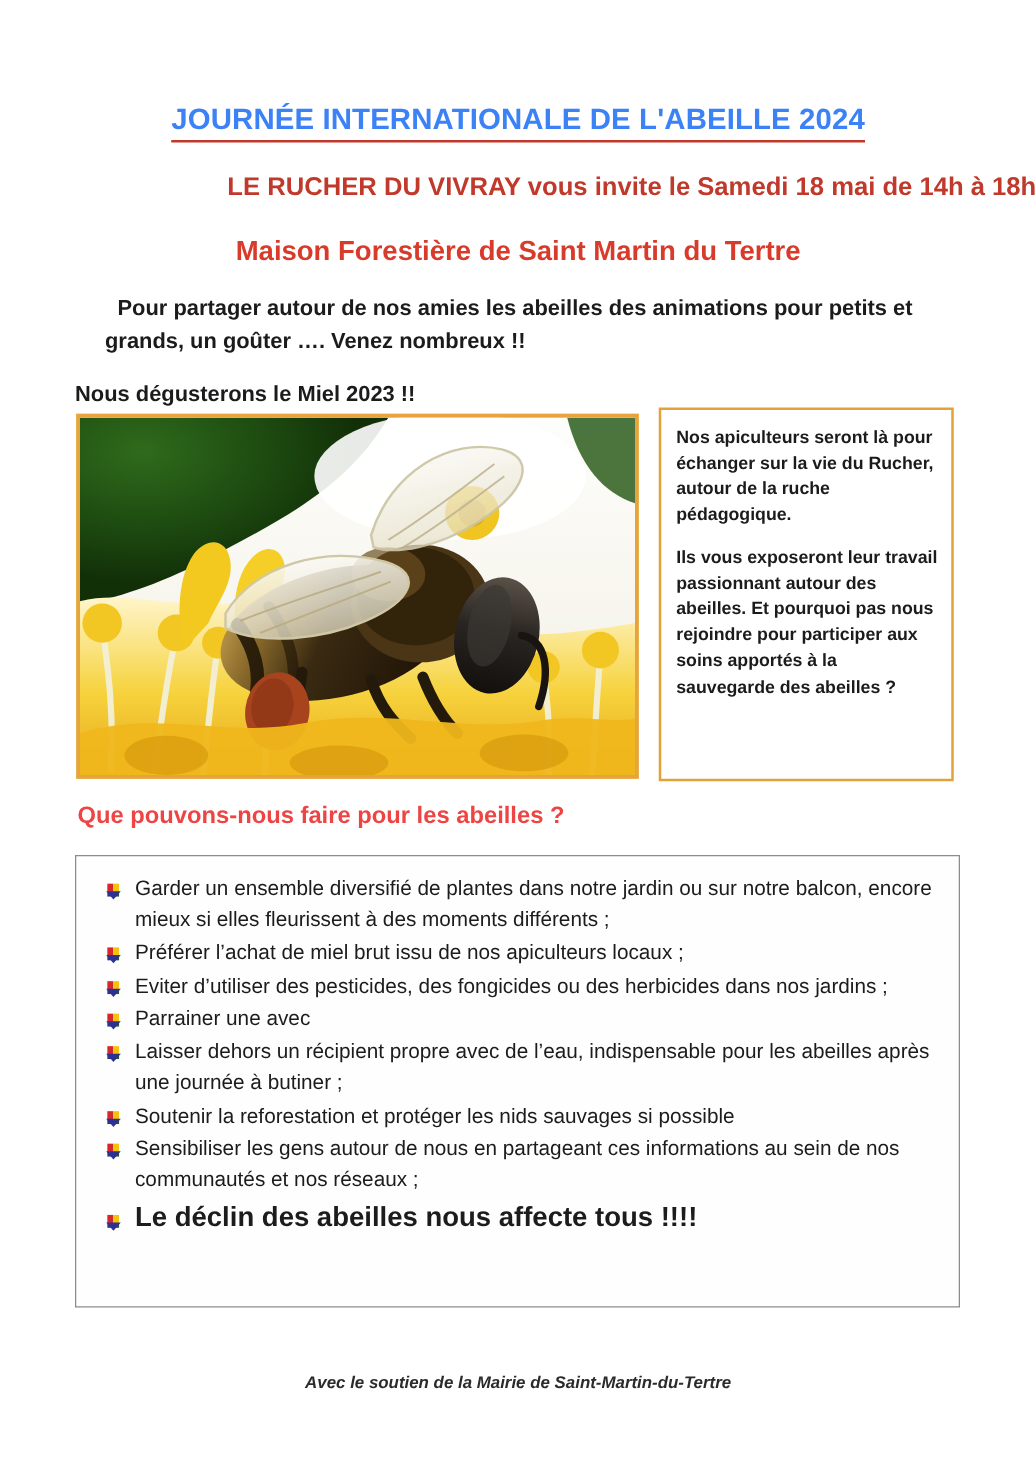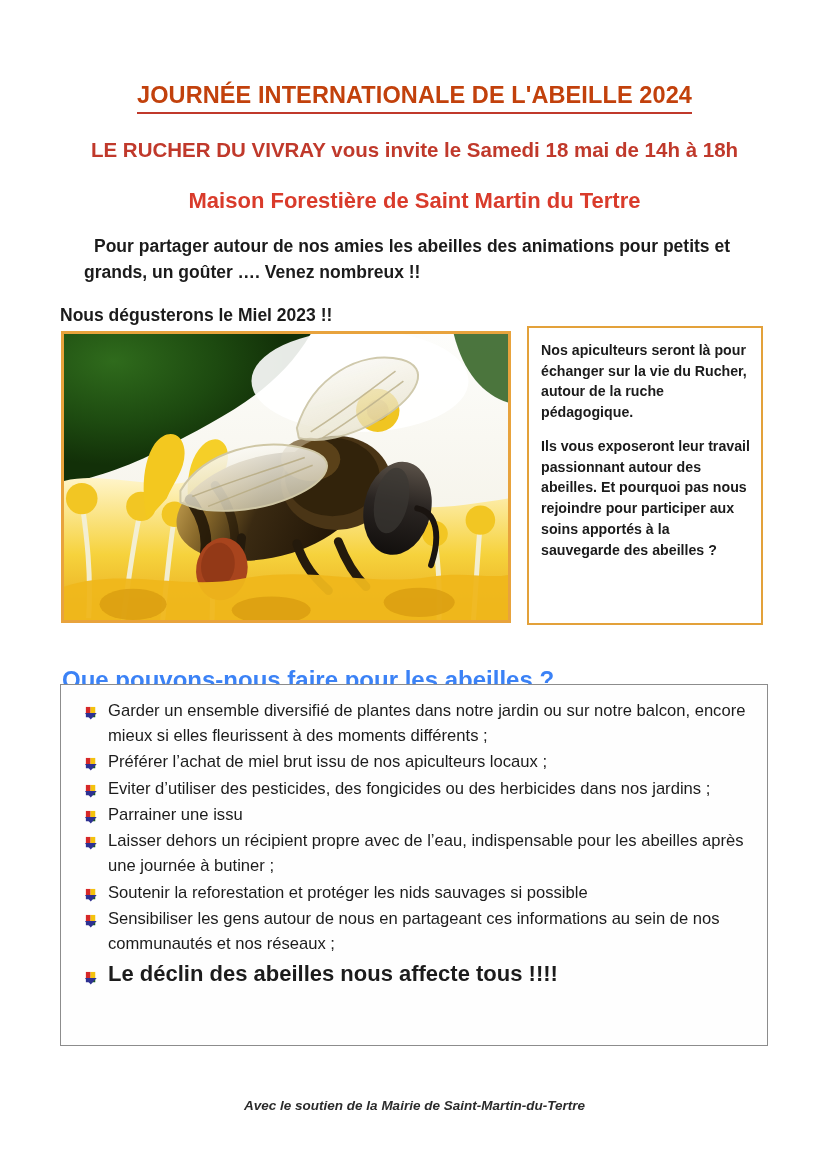--- a/index.html
+++ b/index.html
@@ -20,32 +20,32 @@
 
   
   .title-main{
     position:absolute;
     left:0;right:0;
     top:82px;
     text-align:center;
     font-size:23.5px;
     font-weight:bold;
     letter-spacing:0.1px;
-    color:#c2410c;
+    color:#3b82f6;
   }
   .title-main span.u{
     border-bottom:2.5px solid #C0392B;
     padding-bottom:3px;
     display:inline-block;
   }
   .subtitle-1{
     position:absolute;
     left:0;right:0;
     top:138px;
-    text-align:center;
+    text-align:right;
     font-size:20.5px;
     font-weight:bold;
     color:#C0392B;
   }
   .subtitle-2{
     position:absolute;
     left:0;right:0;
     top:188px;
     text-align:center;
     font-size:22px;
@@ -108,24 +108,23 @@
     line-height:1.46;
     color:#1b1b1b;
   }
   .sidebox p:last-child{margin-bottom:16px;}
 
   
   .question{
     position:absolute;
     left:62px;
     top:642px;
-    font-size:24px;
-    font-weight:bold;
-    color:#3b82f6;
-    margin-top:24px;
+    font-size:19px;
+    font-weight:bold;
+    color:#ef4444;
   }
 
   
   .listbox{
     position:absolute;
     left:60px;
     top:684px;
     width:708px;
     height:362px;
     box-sizing:border-box;
@@ -342,21 +341,21 @@
       <li>
         <span class="bullet-ico">
           <svg viewBox="0 0 16 16" width="15" height="15">
               <rect x="2" y="1" width="5" height="7" fill="#D62828"></rect>
               <rect x="7" y="1" width="5" height="7" fill="#F4C20D"></rect>
               <rect x="2" y="8" width="5" height="4" fill="#2E3192"></rect>
               <rect x="7" y="8" width="5" height="4" fill="#1B5E20"></rect>
               <path d="M1 7.5 L13.5 7.5 L7.2 14.5 Z" fill="#2E3192"></path>
             </svg>
         </span>
-        <span>Parrainer une issu</span>
+        <span>Parrainer une avec</span>
       </li>
       <li>
         <span class="bullet-ico">
           <svg viewBox="0 0 16 16" width="15" height="15">
               <rect x="2" y="1" width="5" height="7" fill="#D62828"></rect>
               <rect x="7" y="1" width="5" height="7" fill="#F4C20D"></rect>
               <rect x="2" y="8" width="5" height="4" fill="#2E3192"></rect>
               <rect x="7" y="8" width="5" height="4" fill="#1B5E20"></rect>
               <path d="M1 7.5 L13.5 7.5 L7.2 14.5 Z" fill="#2E3192"></path>
             </svg>

